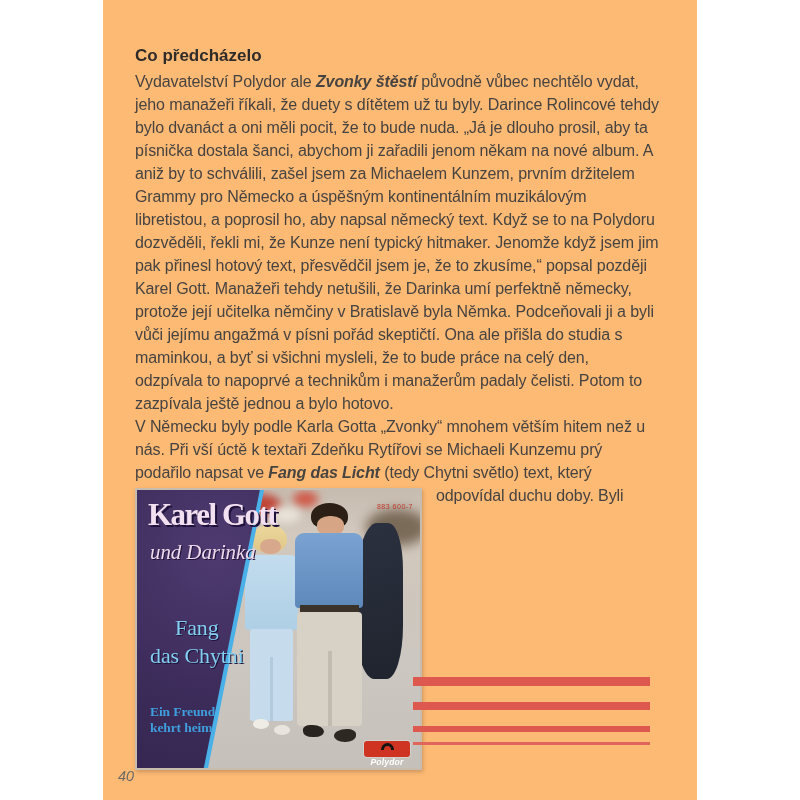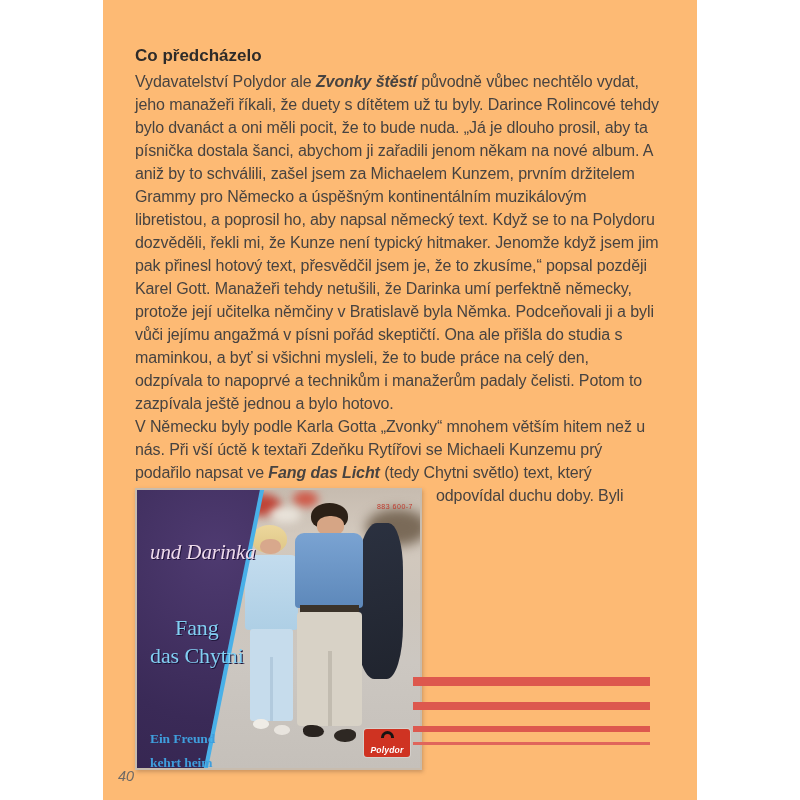--- a/index.html
+++ b/index.html
@@ -93,21 +93,21 @@
     position:absolute;left:13px;top:214px;
     font-family:"Liberation Serif",serif;font-weight:bold;
     font-size:13.5px;line-height:16px;color:#3f9edd;
   }
   .catalog{
     position:absolute;top:5px;right:7px;
     font-size:7px;color:#c23a2e;letter-spacing:.5px;
   }
   .polydor{
     position:absolute;right:10px;bottom:11px;
-    width:46px;height:28px;background:#cf3322;border-radius:3px;
+    width:46px;height:16px;background:#cf3322;border-radius:3px;
     box-shadow:0 0 0 1px rgba(255,255,255,.25);
   }
   .polydor-arc{
     width:13px;height:7px;margin:2px auto 0;
     border:3px solid #161412;border-bottom:none;
     border-radius:13px 13px 0 0;box-sizing:border-box;
   }
   .polydor-text{
     color:#ffffff;font-size:8.5px;font-weight:bold;font-style:italic;
     text-align:center;margin-top:1px;letter-spacing:.2px;
@@ -159,28 +159,29 @@
         <span class="fig man-seam" style="display:block;"></span>
         <span class="fig man-shoe1" style="display:block;"></span>
         <span class="fig man-shoe2" style="display:block;"></span>
         <span class="catalog">883 600-7</span>
         <span class="polydor" style="display:block;">
           <span class="polydor-arc" style="display:block;"></span>
           <span class="polydor-text" style="display:block;">Polydor</span>
         </span>
       </span>
       <span class="blue-edge" style="display:block;"></span>
+      <span class="cover-artist" style="display:block;">Karel Gott</span>
       <span class="cover-artist2" style="display:block;">und Darinka</span>
       <span class="cover-title" style="display:block;">
         <span style="display:block;">Fang</span>
         <span style="display:block;">das Chytni</span>
       </span>
       <span class="cover-subtitle" style="display:block;">
-        <span style="display:block;margin-top:27px;">Ein Freund</span>
-        <span style="display:block;margin-top:8px;">kehrt heim</span>
+        <span style="display:block;">Ein Freund</span>
+        <span style="display:block;">kehrt heim</span>
       </span>
     </span>
   </div>
 
   <div class="stripe s1"></div>
   <div class="stripe s2"></div>
   <div class="stripe s3"></div>
   <div class="stripe s4"></div>
 
   <div class="page-number">40</div>

